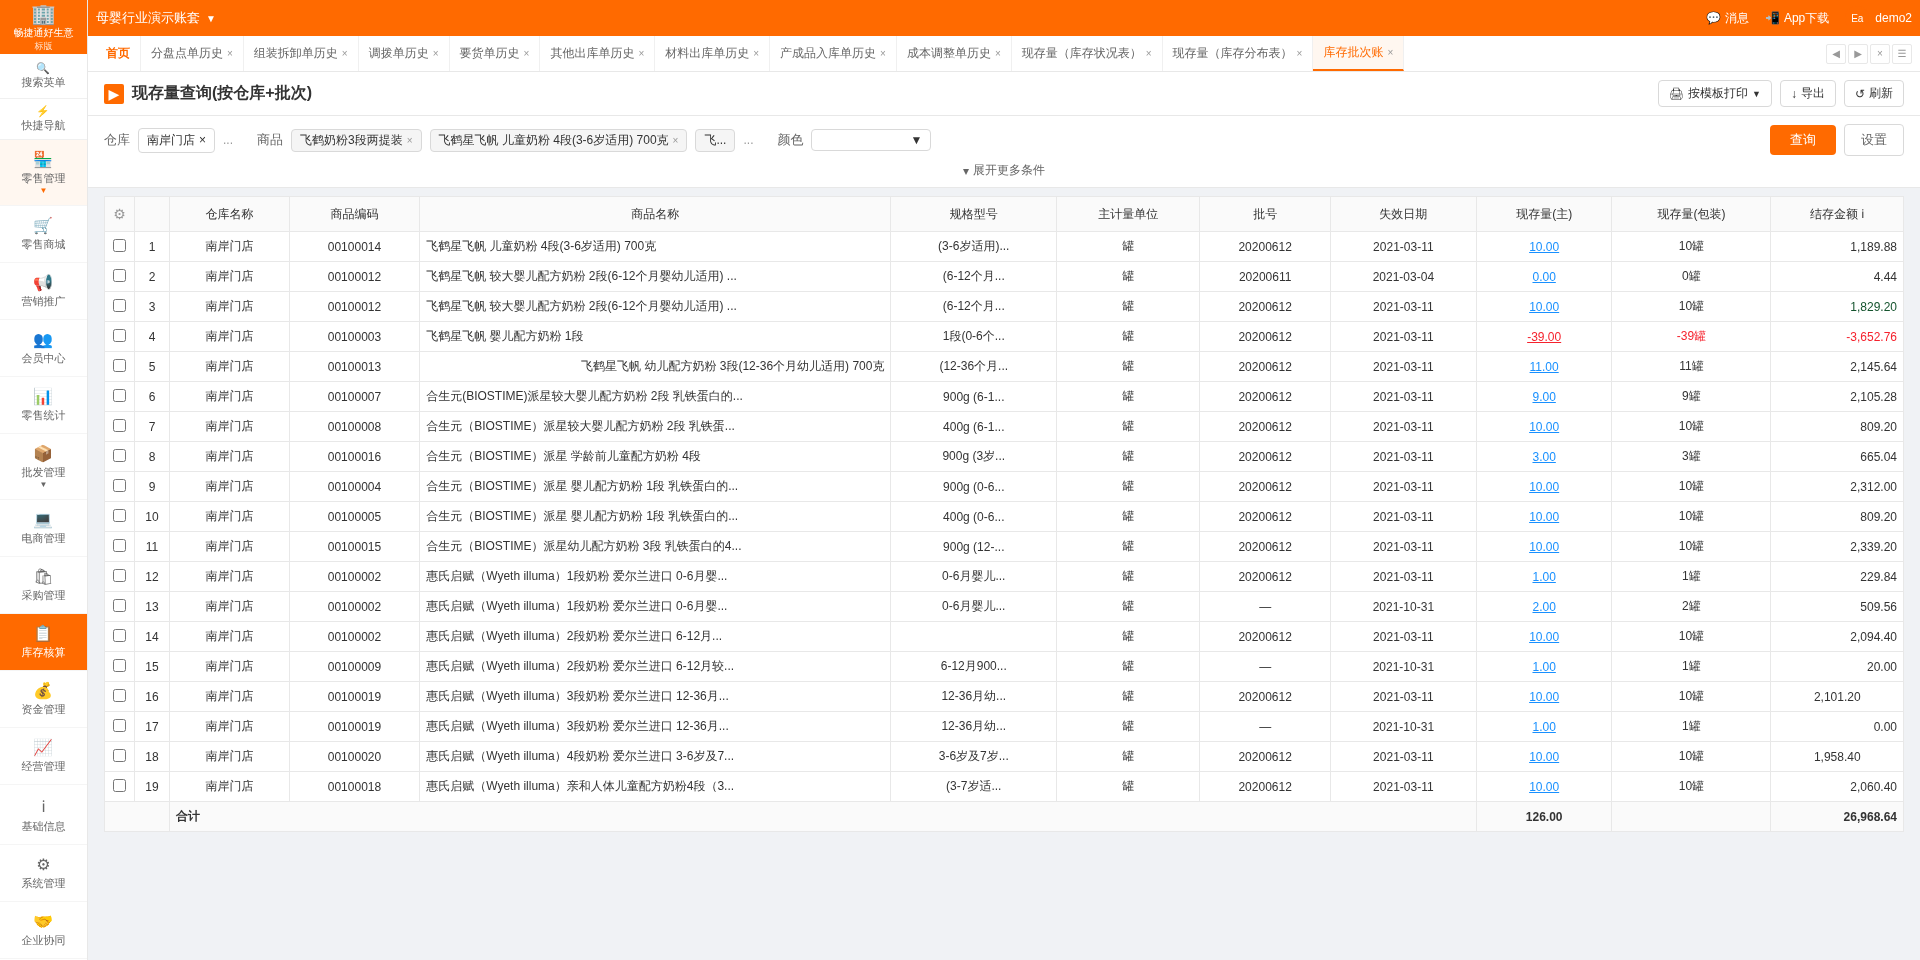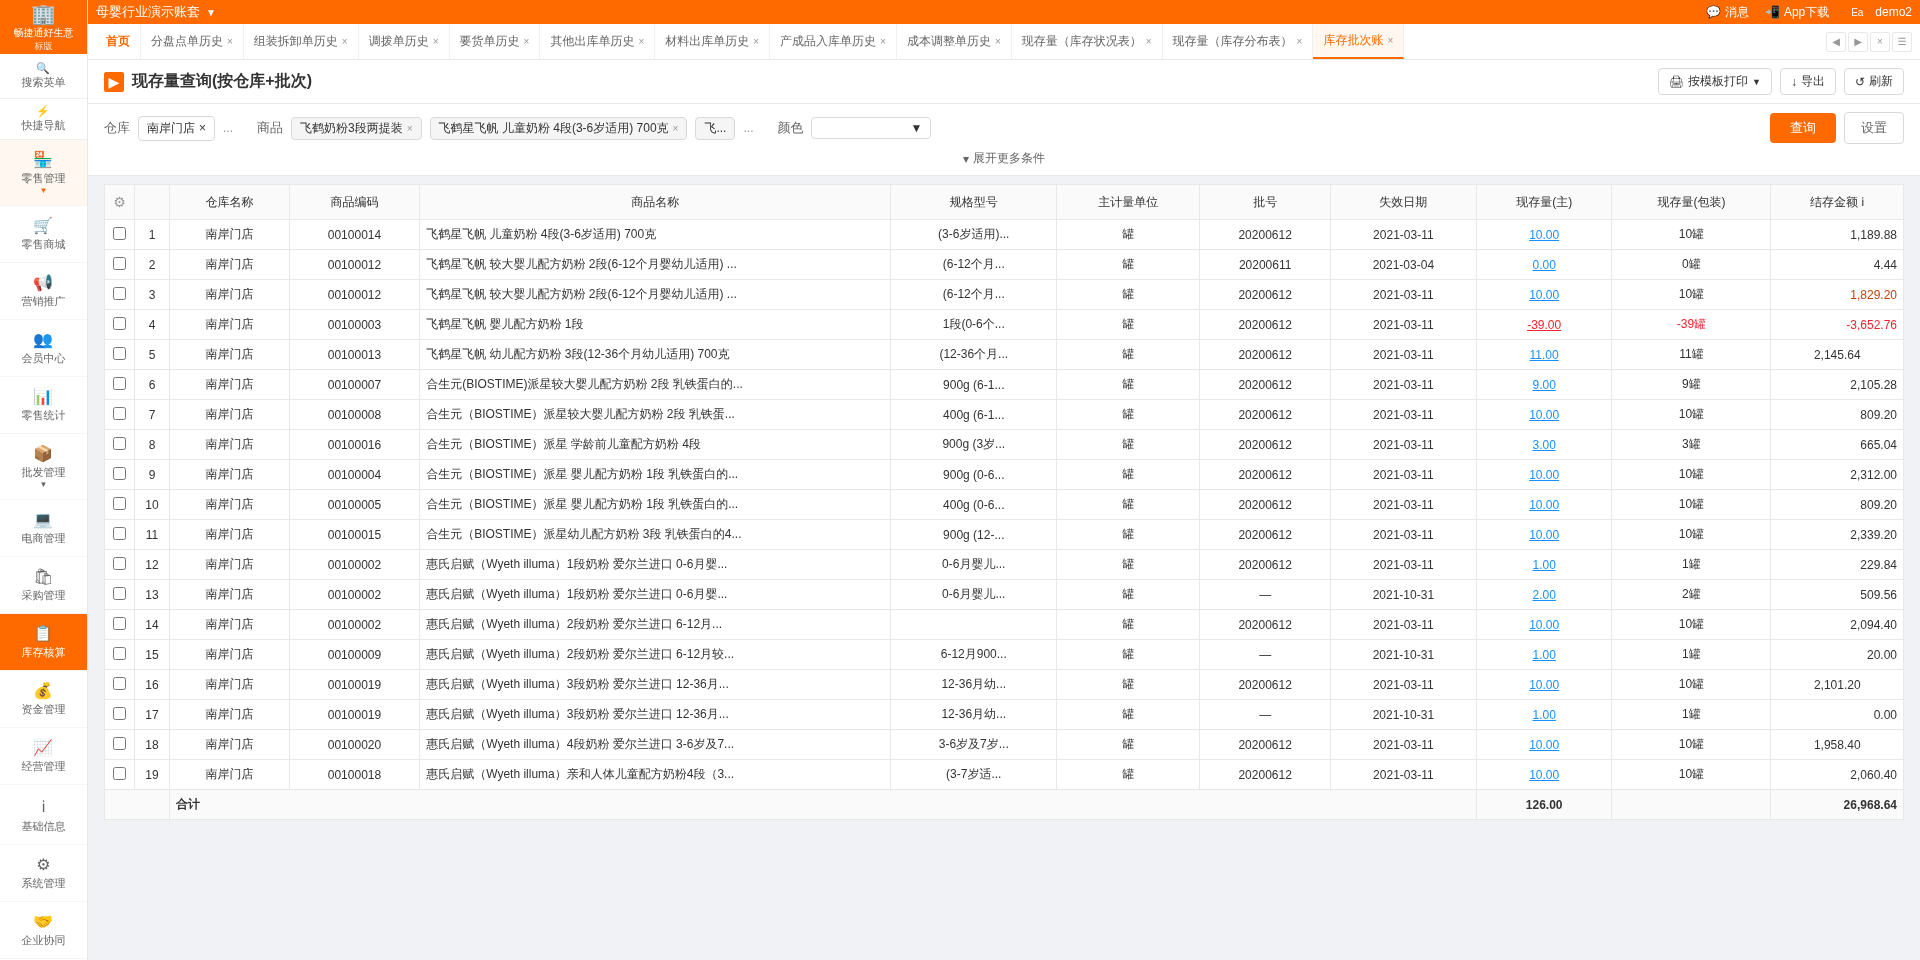--- a/index.html
+++ b/index.html
@@ -56,21 +56,21 @@
     .settings-icon { color: #999; font-size: 14px; cursor: pointer; }
 
     
     ::-webkit-scrollbar { width: 6px; height: 6px; }
     ::-webkit-scrollbar-track { background: #f1f1f1; }
     ::-webkit-scrollbar-thumb { background: #ccc; border-radius: 3px; }
 
     .nav-arrows { display: flex; align-items: center; gap: 2px; }
     .nav-arrow { width: 20px; height: 20px; display: flex; align-items: center; justify-content: center; cursor: pointer; color: #999; border: 1px solid #e8e8e8; border-radius: 2px; font-size: 10px; }
 
-    .top-bar { background: #ff6a00; display: flex; align-items: center; padding: 0 8px; height: 24px; flex-shrink: 0; justify-content: flex-end; }
+    .top-bar { background: #ff6a00; display: flex; align-items: center; padding: 0 8px; height: 36px; flex-shrink: 0; justify-content: flex-end; }
     .color-dropdown { border: 1px solid #d9d9d9; border-radius: 4px; padding: 3px 8px; font-size: 12px; color: #333; background: #fff; min-width: 80px; cursor: pointer; display: flex; align-items: center; justify-content: space-between; }
 
     .warehouse-tag { background: #fff; border: 1px solid #d9d9d9; border-radius: 4px; padding: 3px 8px; font-size: 12px; color: #333; display: flex; align-items: center; gap: 4px; }
   </style>
 </head>
 <body>
 
 <div class="sidebar">
   <div class="sidebar-logo">
     <div class="sidebar-logo-icon">🏢</div>
@@ -362,21 +362,21 @@
     <td>3</td>
     <td>南岸门店</td>
     <td>00100012</td>
     <td class="name-col" style="text-align:left;max-width:240px;overflow:hidden;text-overflow:ellipsis;white-space:nowrap;" title="飞鹤星飞帆 较大婴儿配方奶粉 2段(6-12个月婴幼儿适用) ...">飞鹤星飞帆 较大婴儿配方奶粉 2段(6-12个月婴幼儿适用) ...</td>
     <td>(6-12个月...</td>
     <td>罐</td>
     <td>20200612</td>
     <td>2021-03-11</td>
     <td style="color:#1890ff;text-decoration:underline;cursor:pointer;">10.00</td>
     <td style="color:#333">10罐</td>
-    <td style="text-align:right;color:#c2410c">1,829.20</td>
+    <td style="text-align:right;color:#14532d">1,829.20</td>
   </tr>
           <tr>
     <td style="text-align:center;">
       <input type="checkbox" style="">
     </td>
     <td>4</td>
     <td>南岸门店</td>
     <td>00100003</td>
     <td class="name-col" style="text-align:left;max-width:240px;overflow:hidden;text-overflow:ellipsis;white-space:nowrap;" title="飞鹤星飞帆 婴儿配方奶粉 1段">飞鹤星飞帆 婴儿配方奶粉 1段</td>
     <td>1段(0-6个...</td>
@@ -387,28 +387,28 @@
     <td style="color:#f5222d">-39罐</td>
     <td style="text-align:right;color:#f5222d">-3,652.76</td>
   </tr>
           <tr>
     <td style="text-align:center;">
       <input type="checkbox" style="">
     </td>
     <td>5</td>
     <td>南岸门店</td>
     <td>00100013</td>
-    <td class="name-col" style="text-align:left;max-width:240px;overflow:hidden;text-overflow:ellipsis;white-space:nowrap;" title="飞鹤星飞帆 幼儿配方奶粉 3段(12-36个月幼儿适用) 700克">飞鹤星飞帆 幼儿配方奶粉 3段(12-36个月幼儿适用) 700克</td>
+    <td class="name-col" style="text-align:right;max-width:240px;overflow:hidden;text-overflow:ellipsis;white-space:nowrap;" title="飞鹤星飞帆 幼儿配方奶粉 3段(12-36个月幼儿适用) 700克">飞鹤星飞帆 幼儿配方奶粉 3段(12-36个月幼儿适用) 700克</td>
     <td>(12-36个月...</td>
     <td>罐</td>
     <td>20200612</td>
     <td>2021-03-11</td>
     <td style="color:#1890ff;text-decoration:underline;cursor:pointer;">11.00</td>
     <td style="color:#333">11罐</td>
-    <td style="color:#333">2,145.64</td>
+    <td style="text-align:right;color:#333">2,145.64</td>
   </tr>
           <tr>
     <td style="text-align:center;">
       <input type="checkbox" style="">
     </td>
     <td>6</td>
     <td>南岸门店</td>
     <td>00100007</td>
     <td class="name-col" style="text-align:left;max-width:240px;overflow:hidden;text-overflow:ellipsis;white-space:nowrap;" title="合生元(BIOSTIME)派星较大婴儿配方奶粉 2段 乳铁蛋白的...">合生元(BIOSTIME)派星较大婴儿配方奶粉 2段 乳铁蛋白的...</td>
     <td>900g (6-1...</td>

